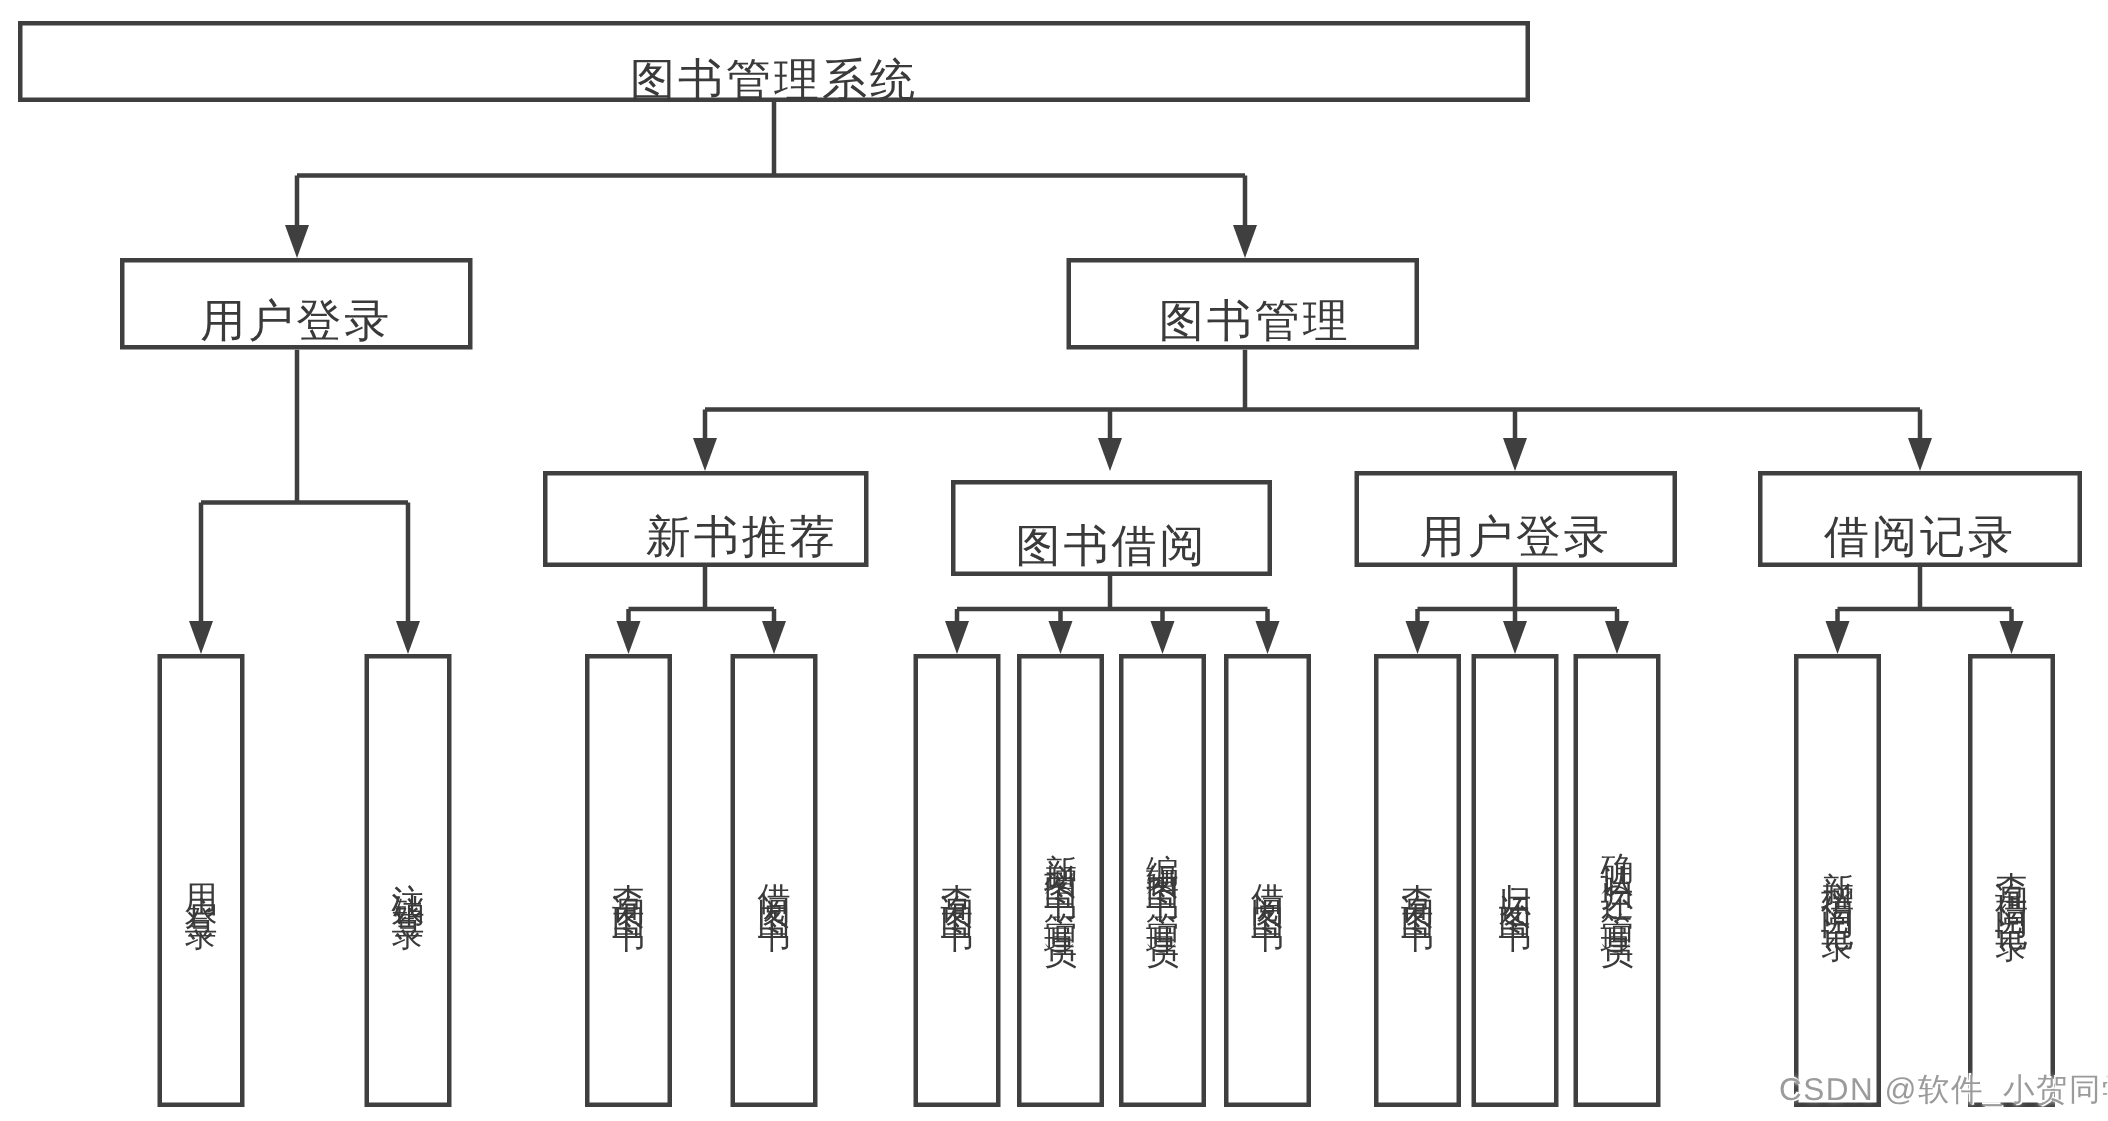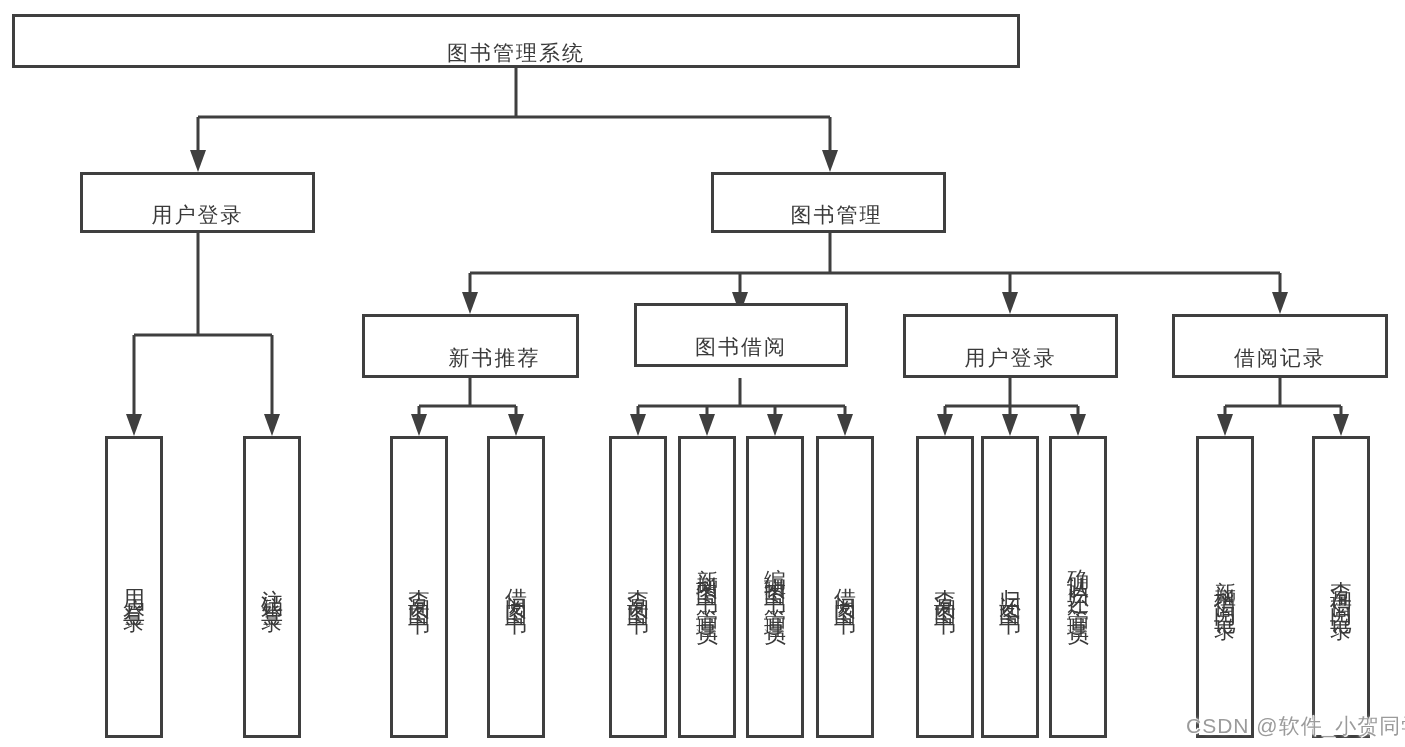--- a/index.html
+++ b/index.html
@@ -29,21 +29,21 @@
   .node {
     position: absolute;
     box-sizing: border-box;
     border: 3px solid var(--line, #3f3f3f);
     background: #ffffff;
     display: flex;
     align-items: center;
     justify-content: center;
   }
   .h-label {
-    font-size: 21px;
+    font-size: 30px;
     letter-spacing: 2px;
     white-space: nowrap;
     margin-top: 24px;
   }
   .leaf .v-label {
     writing-mode: vertical-rl;
     text-orientation: mixed;
     font-size: 22px;
     letter-spacing: 8px;
     line-height: 1;
@@ -108,21 +108,21 @@
   <div class="node" style="left:80px; top:172px; width:235px; height:61px;">
     <span class="h-label">用户登录</span>
   </div>
   <div class="node" style="left:711px; top:172px; width:235px; height:61px;padding-left:16px;">
     <span class="h-label">图书管理</span>
   </div>
 
   <div class="node" style="left:362px; top:314px; width:217px; height:64px;padding-left:48px;">
     <span class="h-label">新书推荐</span>
   </div>
-  <div class="node" style="left:634px; top:303px; width:214px; height:64px;">
+  <div class="node" style="left:634px; top:320px; width:214px; height:64px;">
     <span class="h-label">图书借阅</span>
   </div>
   <div class="node" style="left:903px; top:314px; width:215px; height:64px;">
     <span class="h-label">用户登录</span>
   </div>
   <div class="node" style="left:1172px; top:314px; width:216px; height:64px;">
     <span class="h-label">借阅记录</span>
   </div>
 
   <div class="node leaf" style="left:105px; top:436px; width:58px; height:302px;">

